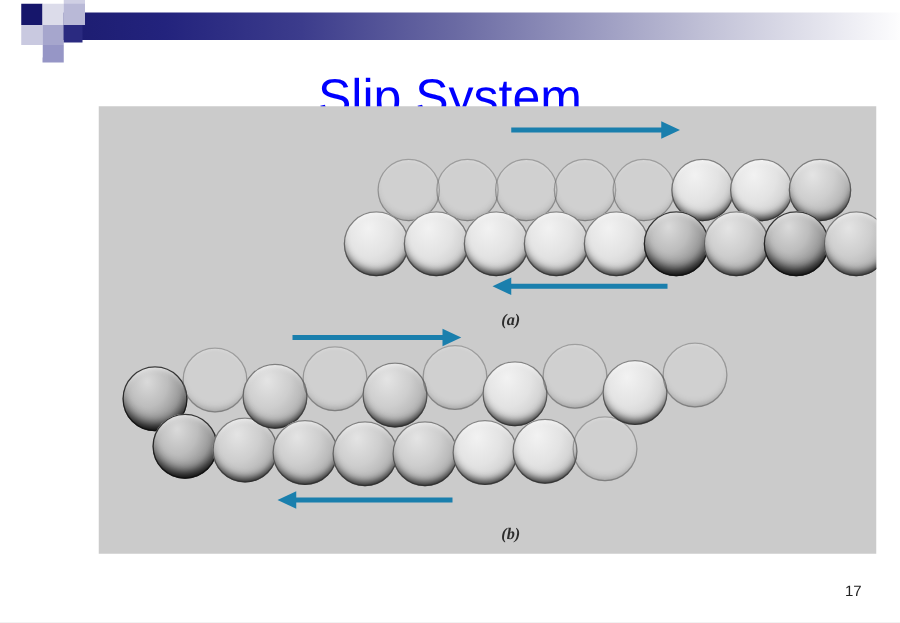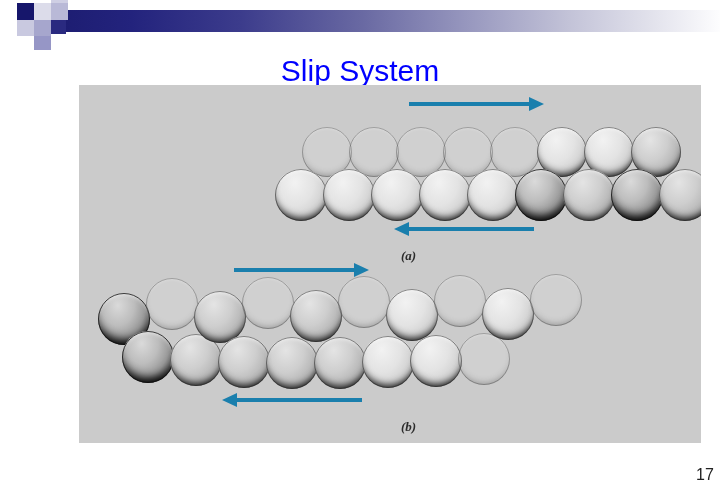--- a/index.html
+++ b/index.html
@@ -49,21 +49,21 @@
   #deco-sq-k { left: 51px; top: 20px; width: 15px; height: 14px; background: #2a2a80; }
 
   
   #page-title {
     position: absolute;
     left: 0;
     top: 28px;
     width: 720px;
     text-align: center;
     color: #0000ff;
-    font-size: 30px;
+    font-size: 40px;
     font-weight: normal;
     letter-spacing: 0px;
     line-height: 46px;
     font-family: "Liberation Sans", sans-serif;
   }
 
   
   #figure-panel {
     position: absolute;
     left: 79px;
@@ -157,23 +157,23 @@
   }
   .sphere.dark .rim {
     box-shadow: inset 0 -9px 9px -4px rgba(0,0,0,0.95),
                 inset 0 3px 5px -2px rgba(255,255,255,0.85);
   }
   .sphere.dark .outline { border-color: rgba(15,15,15,0.8); }
 
   
   #page-number {
     position: absolute;
-    left: 696px;
+    left: 676px;
     top: 466px;
-    font-size: 16px;
+    font-size: 12px;
     color: #222222;
     font-family: "Liberation Sans", sans-serif;
   }
 </style>
 </head>
 <body>
 
 <div id="deco-band"></div>
 <div class="deco-sq" id="deco-sq-a"></div>
 <div class="deco-sq" id="deco-sq-b"></div>

